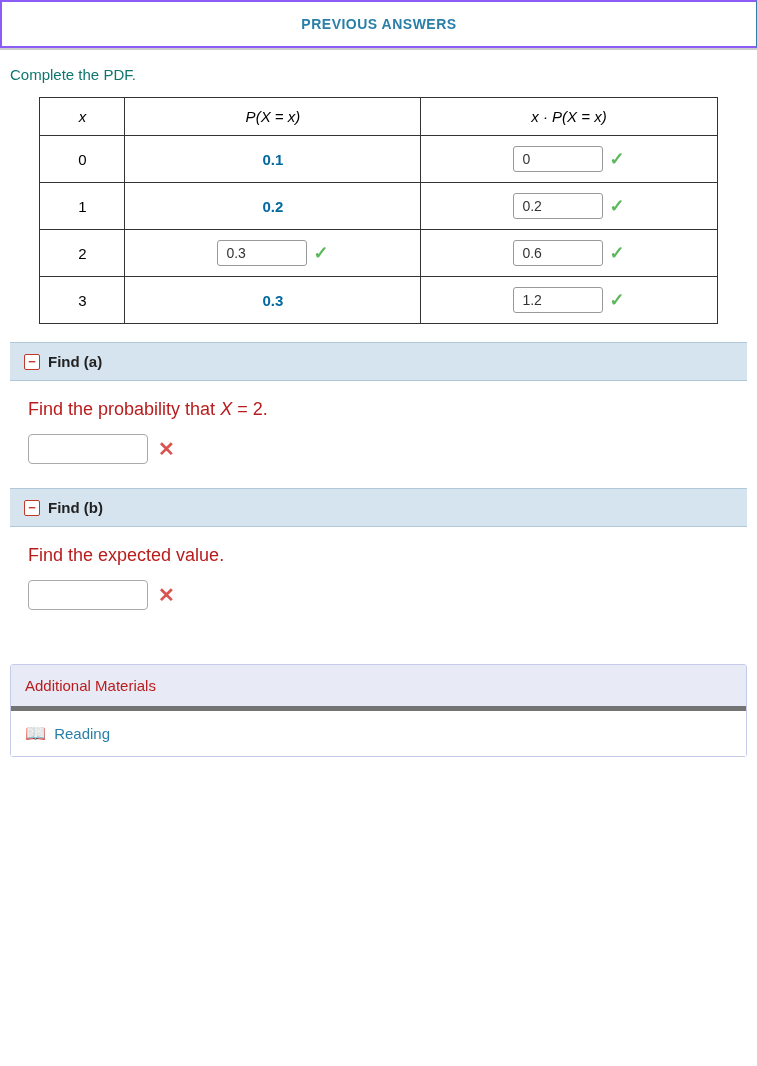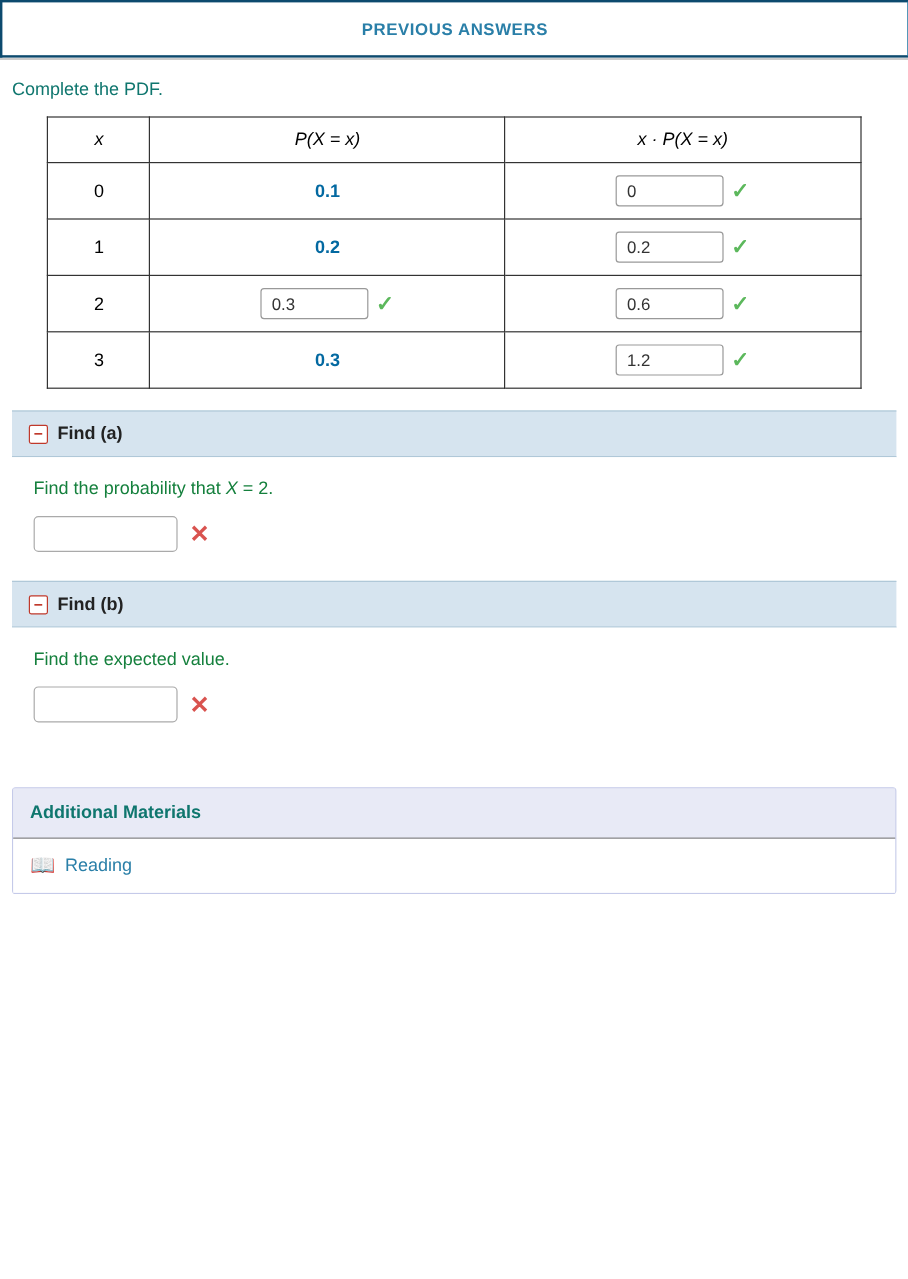--- a/index.html
+++ b/index.html
@@ -16,21 +16,21 @@
       background: #fff;
     }
 
     .top-btn {
       flex: 1;
       padding: 14px 10px;
       font-size: 14px;
       font-weight: bold;
       letter-spacing: 0.5px;
       color: #2a7fa8;
-      border: 2px solid #0c4a6e;
+      border: 2px solid #8b5cf6;
       background: #fff;
       cursor: pointer;
       text-transform: uppercase;
     }
 
     .top-btn:first-child {
       border-right: 1px solid #2a7fa8;
     }
 
     .content-area {
@@ -117,23 +117,23 @@
       font-weight: bold;
       border-radius: 2px;
     }
 
     .part-body {
       padding: 18px 18px 24px 18px;
       background: #fff;
     }
 
     .part-question {
-      font-size: 15px;
+      font-size: 18px;
       margin-bottom: 14px;
-      color: #15803d;
+      color: #b91c1c;
     }
 
     .answer-row {
       display: flex;
       align-items: center;
       gap: 10px;
     }
 
     .answer-input {
       border: 1.5px solid #aaa;
@@ -151,24 +151,24 @@
 
     .additional-materials {
       background: #e8eaf6;
       border: 1px solid #c5cae9;
       border-radius: 3px;
       margin: 20px 10px 10px 10px;
     }
 
     .additional-header {
       padding: 12px 14px;
-      font-weight: bold;
-      font-size: 15px;
-      color: #0f766e;
-      border-bottom: 1px solid #737373;
+      font-weight: normal;
+      font-size: 15px;
+      color: #b91c1c;
+      border-bottom: 5px solid #737373;
       background: #e8eaf6;
     }
 
     .additional-body {
       padding: 12px 14px;
       background: #fff;
     }
 
     .reading-link {
       display: flex;

